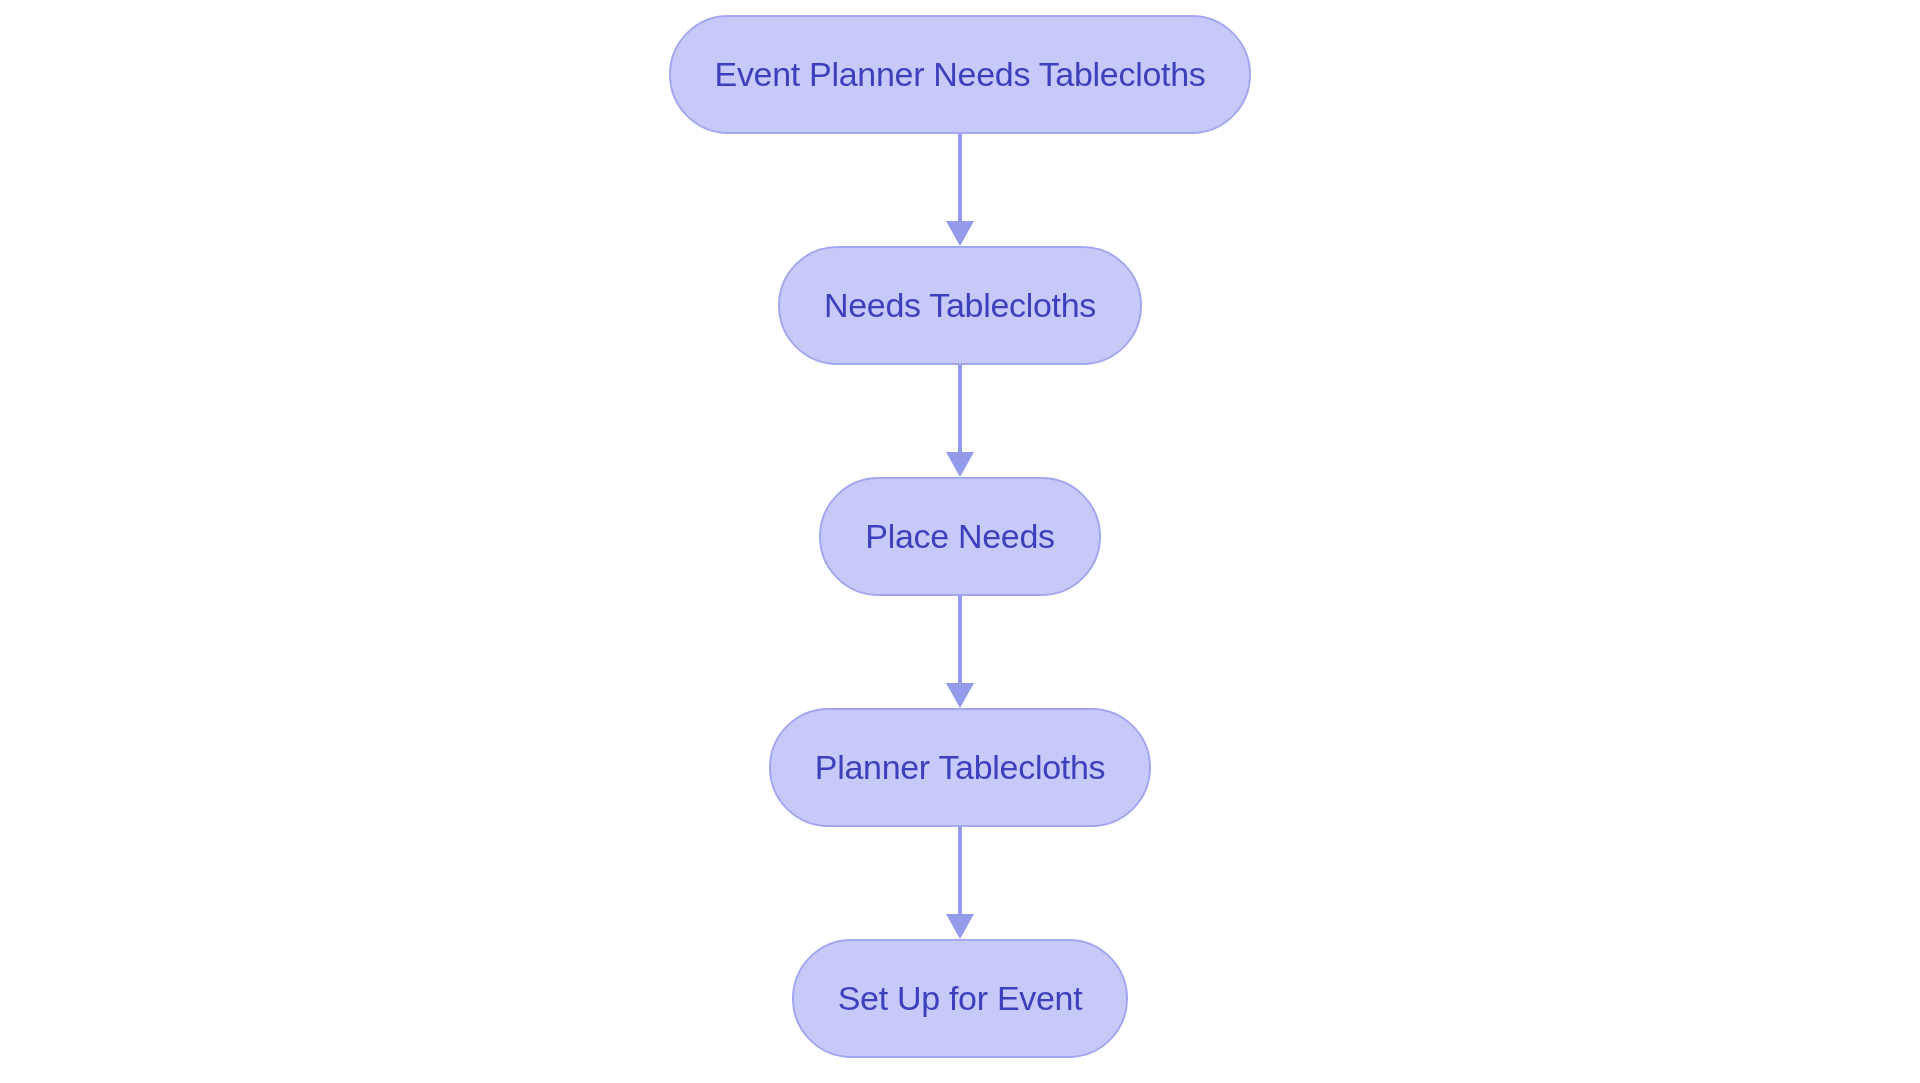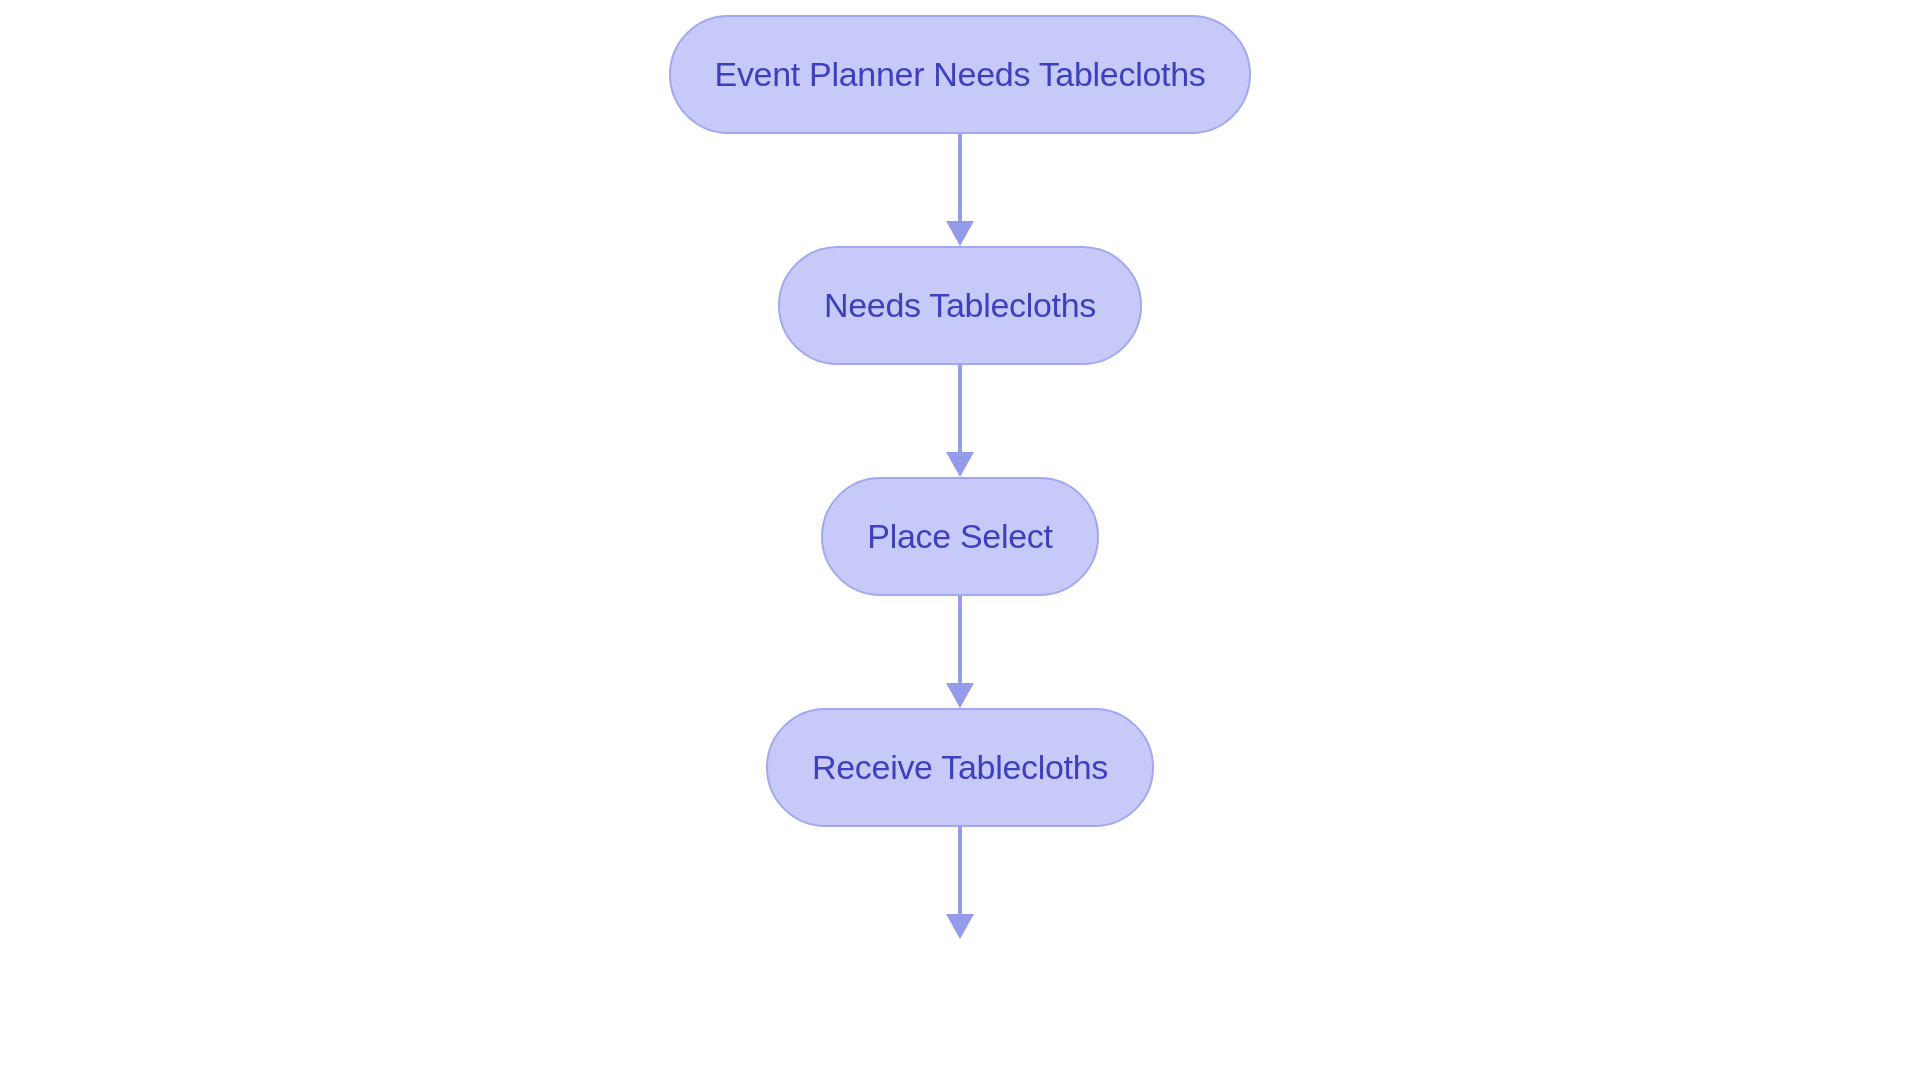--- a/index.html
+++ b/index.html
@@ -86,31 +86,34 @@
   <div class="flow-node">
     <span class="node-label">Needs Tablecloths</span>
   </div>
 
   <div class="flow-connector">
     <div class="arrow-shaft"></div>
     <div class="arrow-head"></div>
   </div>
 
   <div class="flow-node">
-    <span class="node-label">Place Select</span>
+    <span class="node-label">Place Needs</span>
   </div>
 
   <div class="flow-connector">
     <div class="arrow-shaft"></div>
     <div class="arrow-head"></div>
   </div>
 
   <div class="flow-node">
-    <span class="node-label">Receive Tablecloths</span>
+    <span class="node-label">Planner Tablecloths</span>
   </div>
 
   <div class="flow-connector">
     <div class="arrow-shaft"></div>
     <div class="arrow-head"></div>
   </div>
 
+  <div class="flow-node">
+    <span class="node-label">Set Up for Event</span>
+  </div>
 
 </div>
 
 </body></html>

